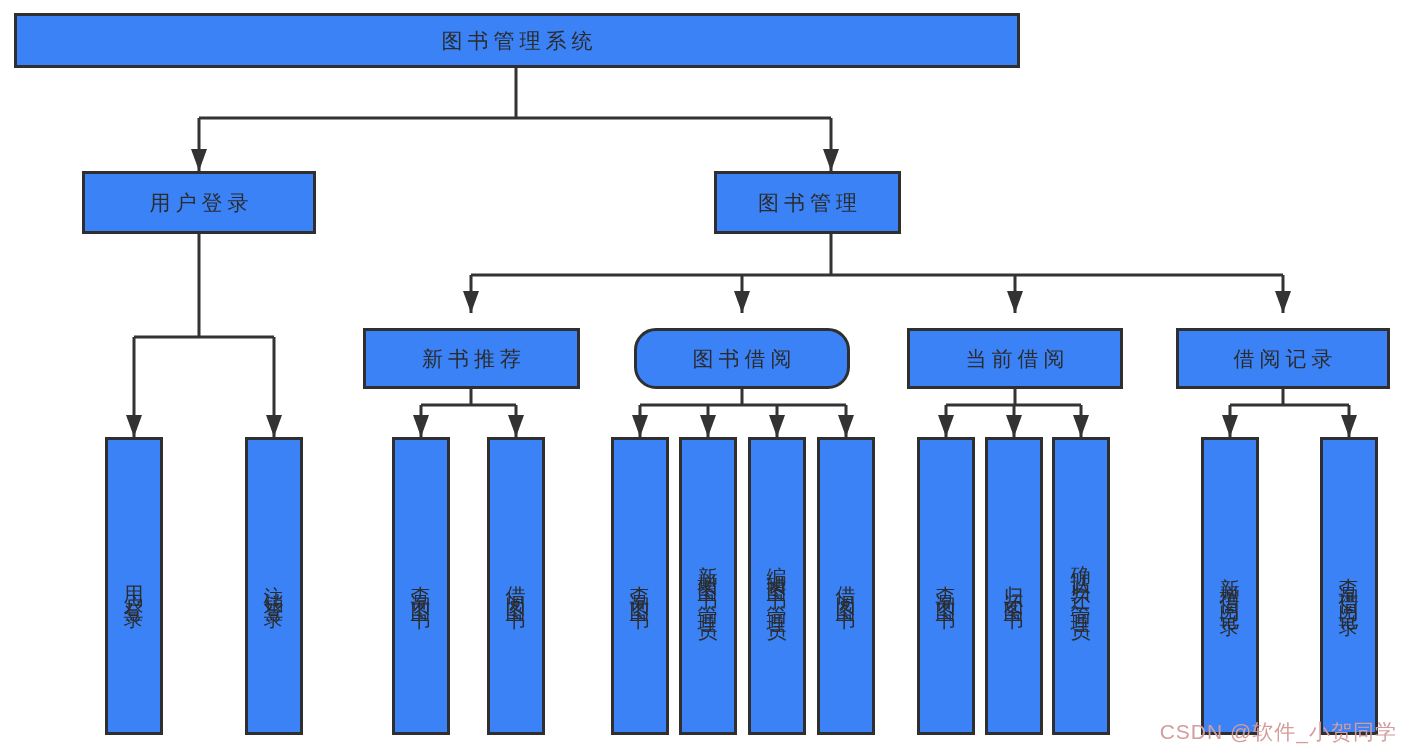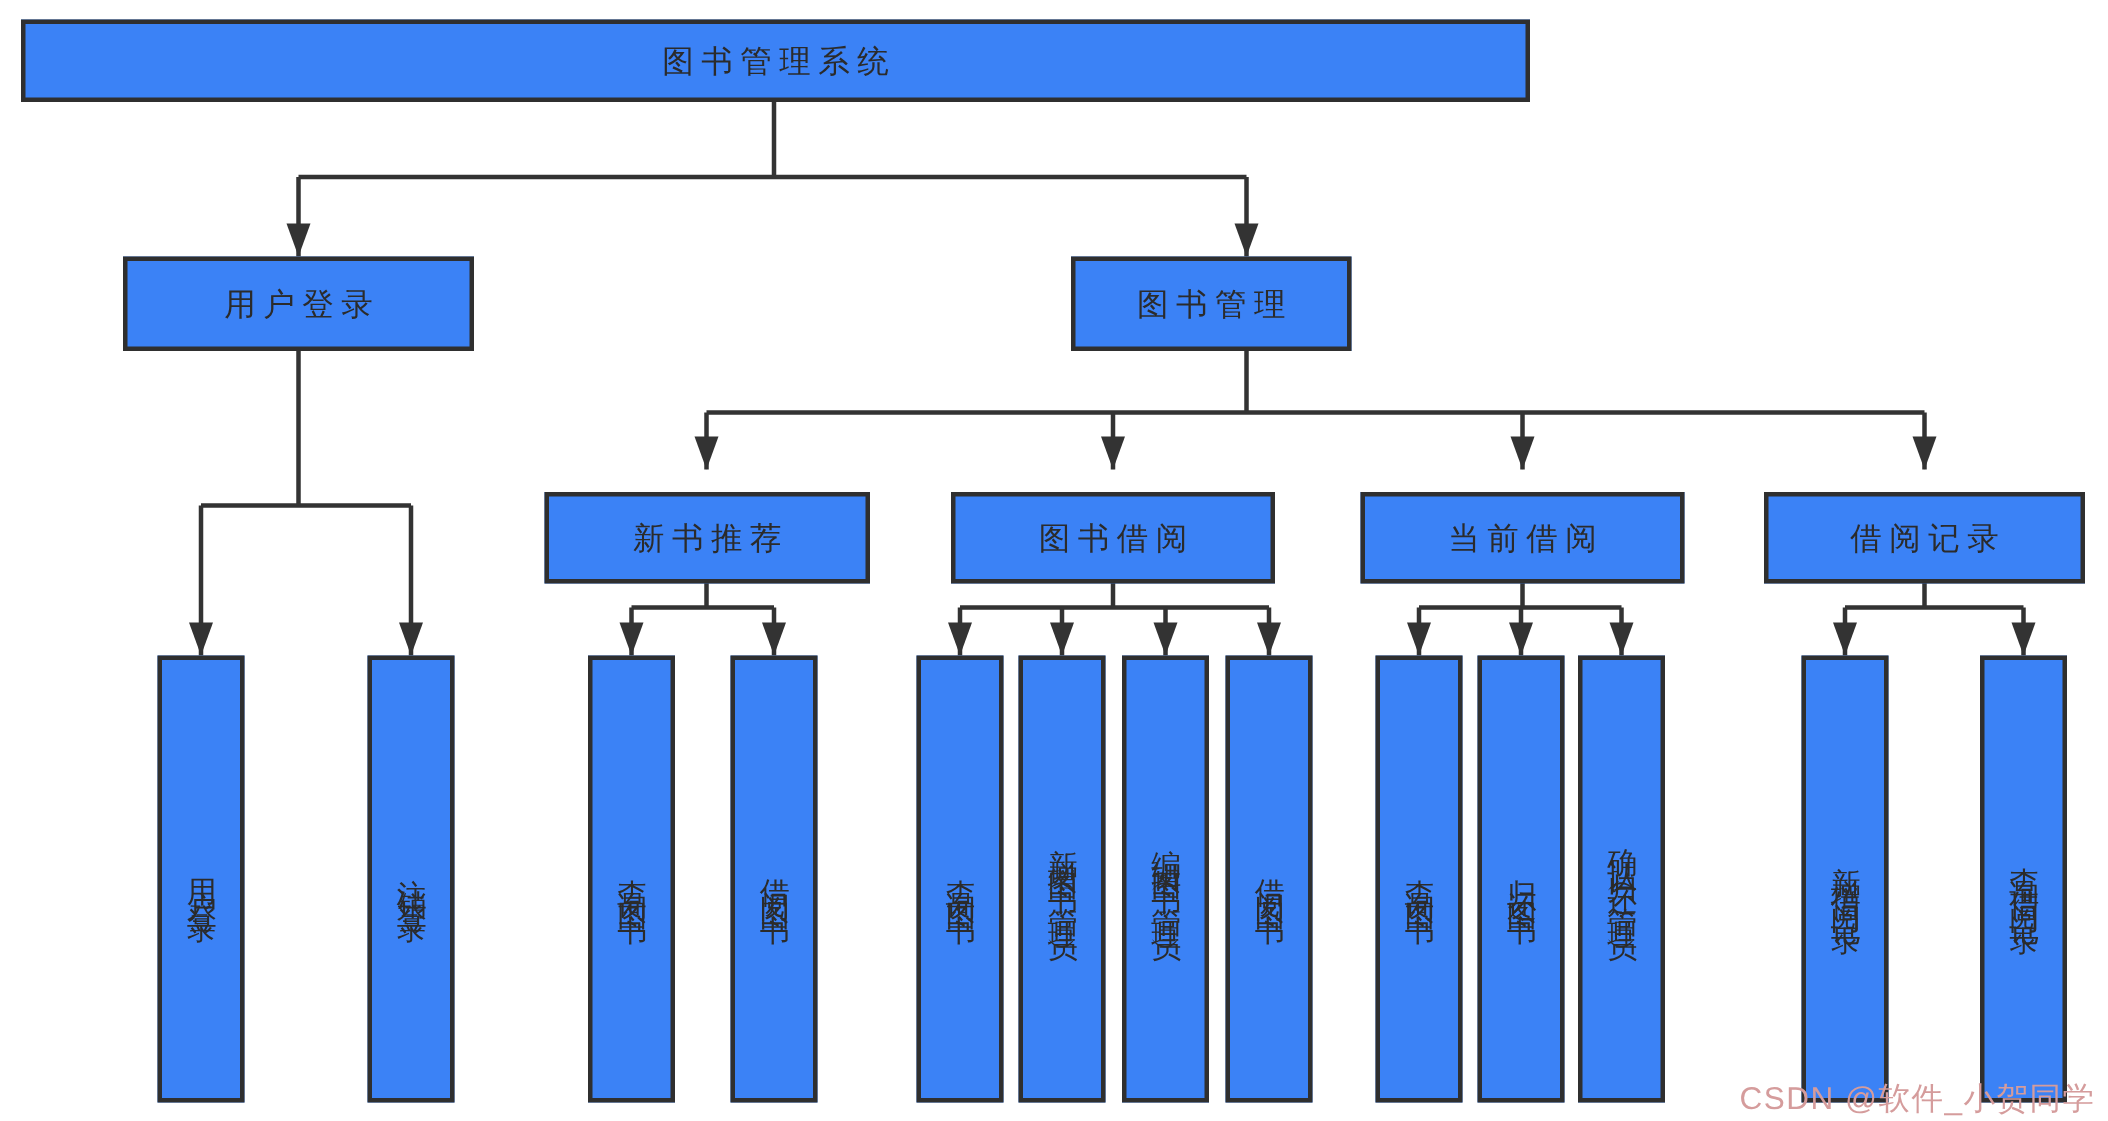--- a/index.html
+++ b/index.html
@@ -46,21 +46,21 @@
     line-height: 1;
     width: 58px;
     top: 437px;
     height: 298px;
   }
   .root-node   { left: 14px;  top: 13px;  width: 1006px; height: 55px; }
   .l1-a        { left: 82px;  top: 171px; width: 234px;  height: 63px; }
   .l1-b        { left: 714px; top: 171px; width: 187px;  height: 63px; }
   .l2          { top: 313px;  height: 61px; margin-top: 15px; }
   .l2-a        { left: 363px;  width: 217px; }
-  .l2-b        { left: 634px;  width: 216px; }
+  .l2-b        { left: 634px;  width: 216px; border-radius: 22px; }
   .l2-c        { left: 907px;  width: 216px; text-align: center; }
   .l2-d        { left: 1176px; width: 214px; }
   .leaf-1  { left: 105px;  }
   .leaf-2  { left: 245px;  }
   .leaf-3  { left: 392px;  }
   .leaf-4  { left: 487px;  }
   .leaf-5  { left: 611px;  }
   .leaf-6  { left: 679px;  }
   .leaf-7  { left: 748px;  }
   .leaf-8  { left: 817px;  }

